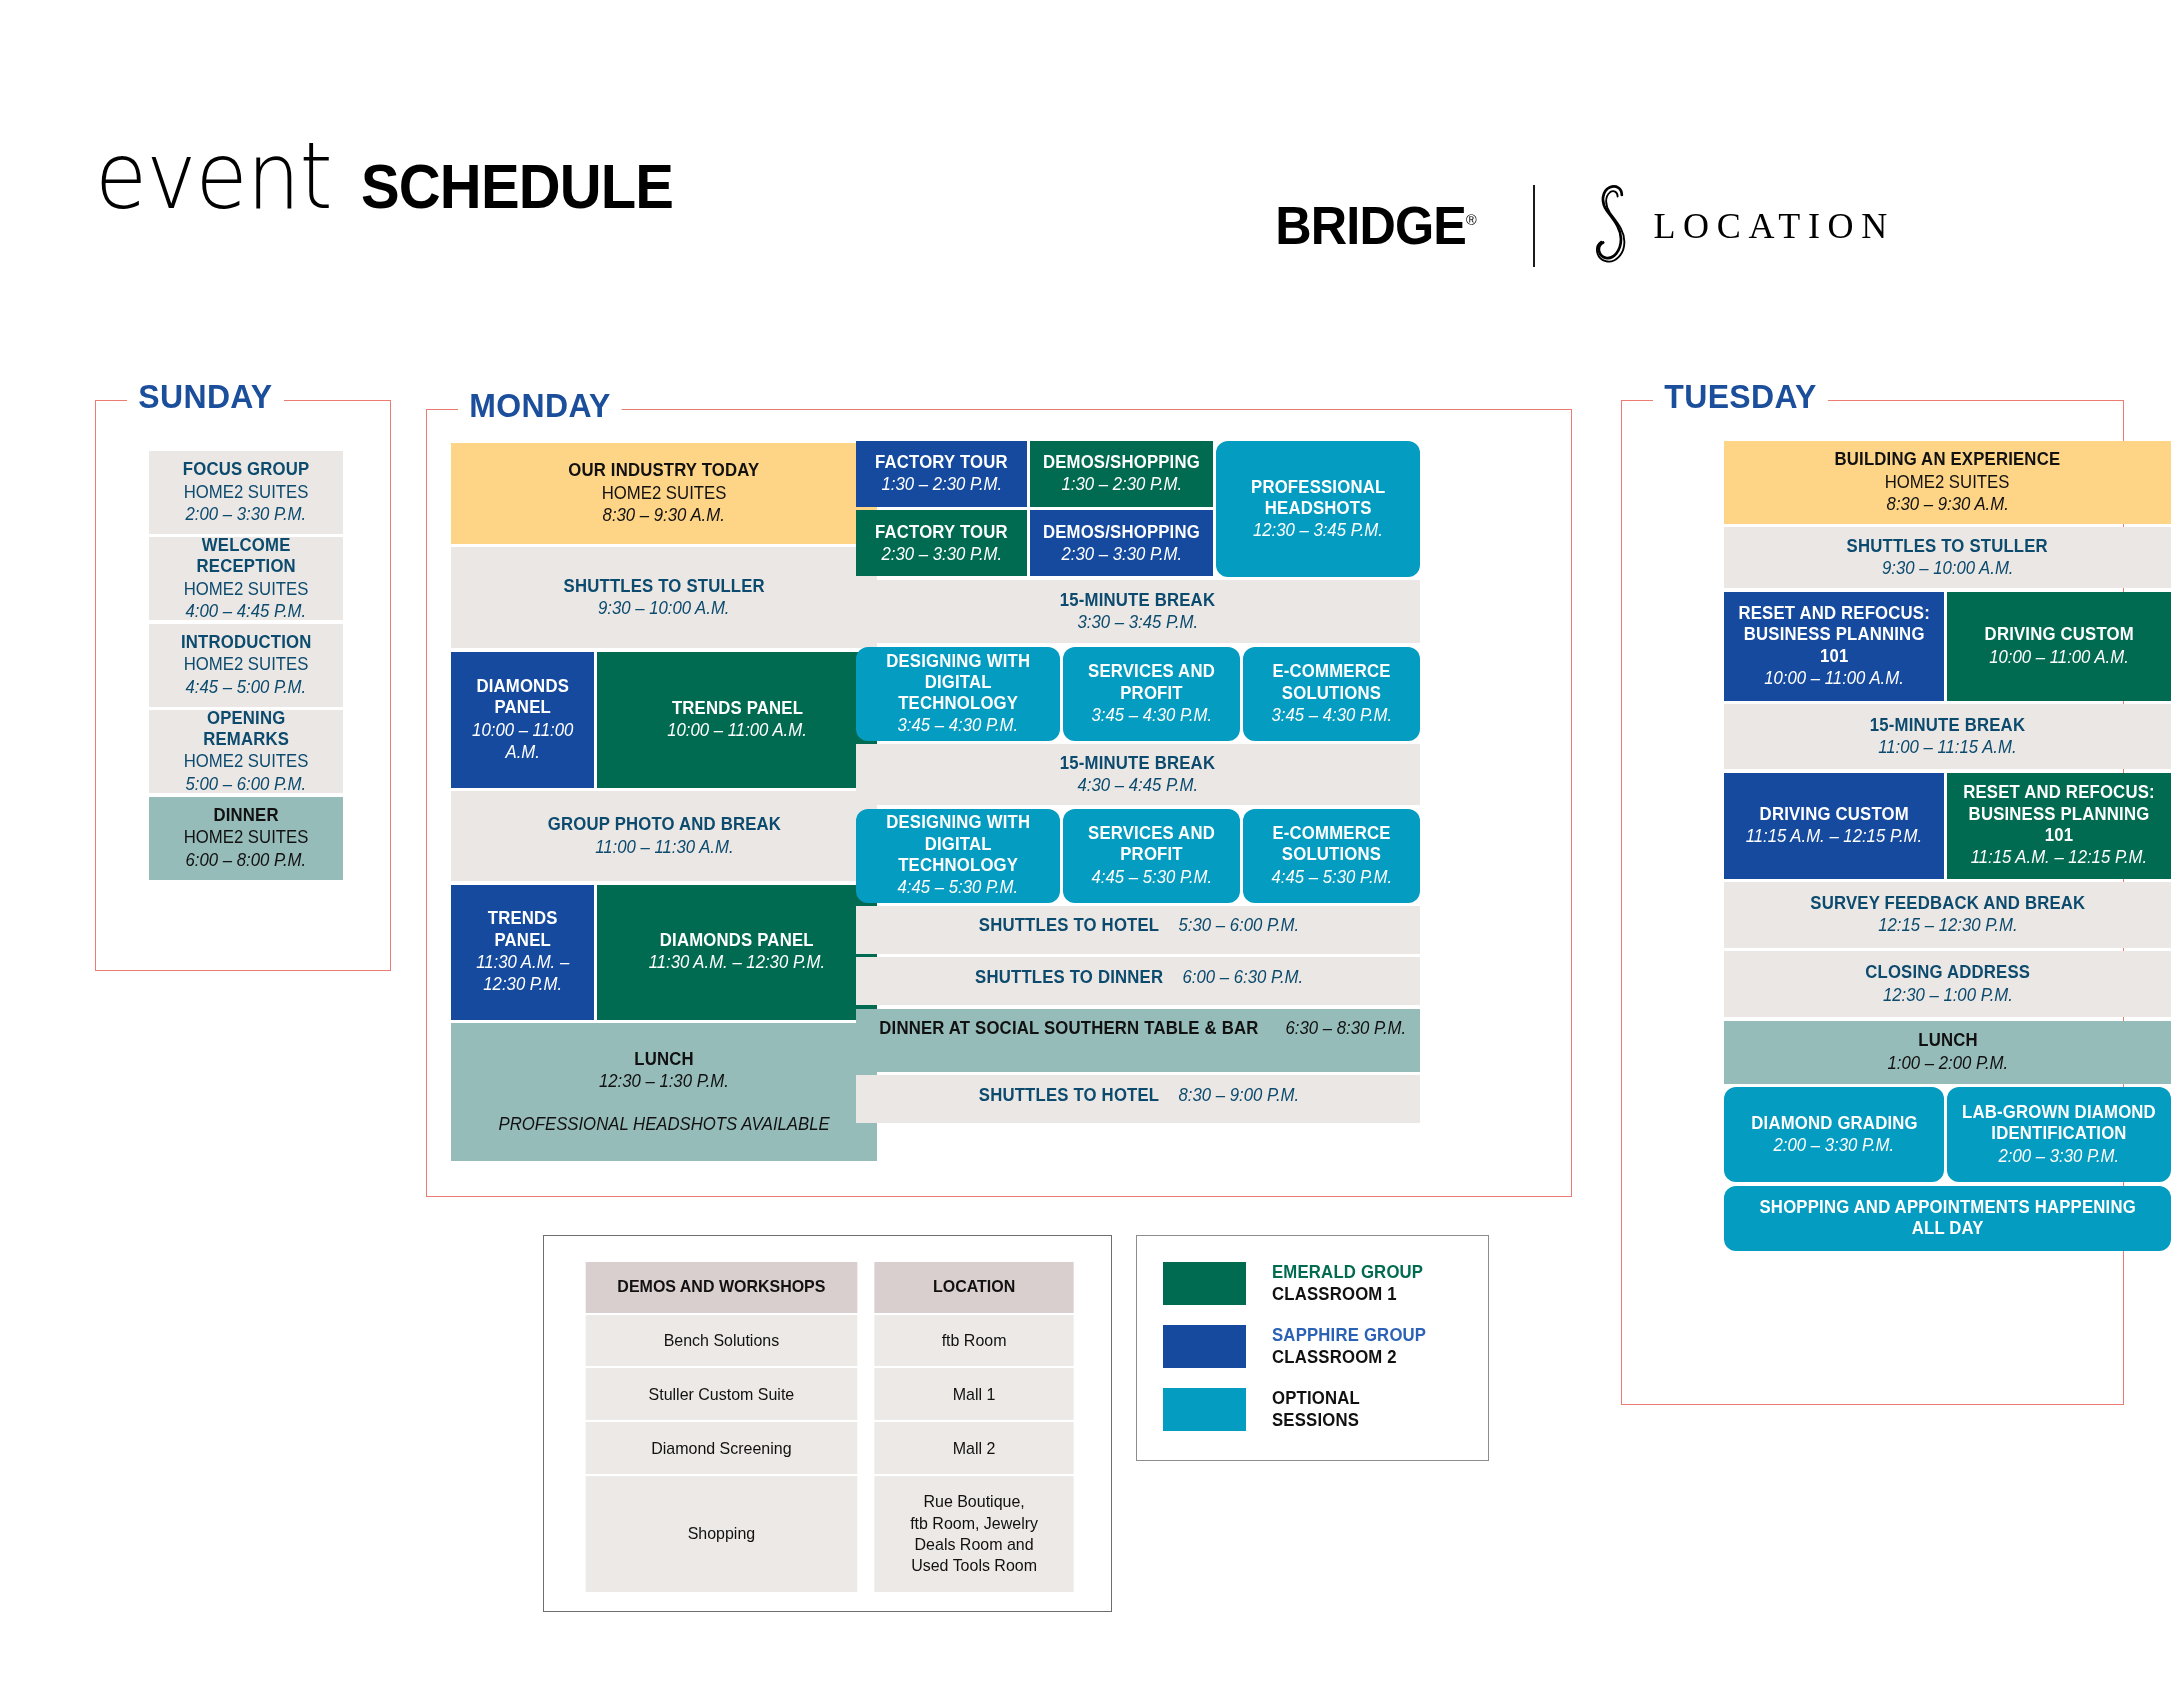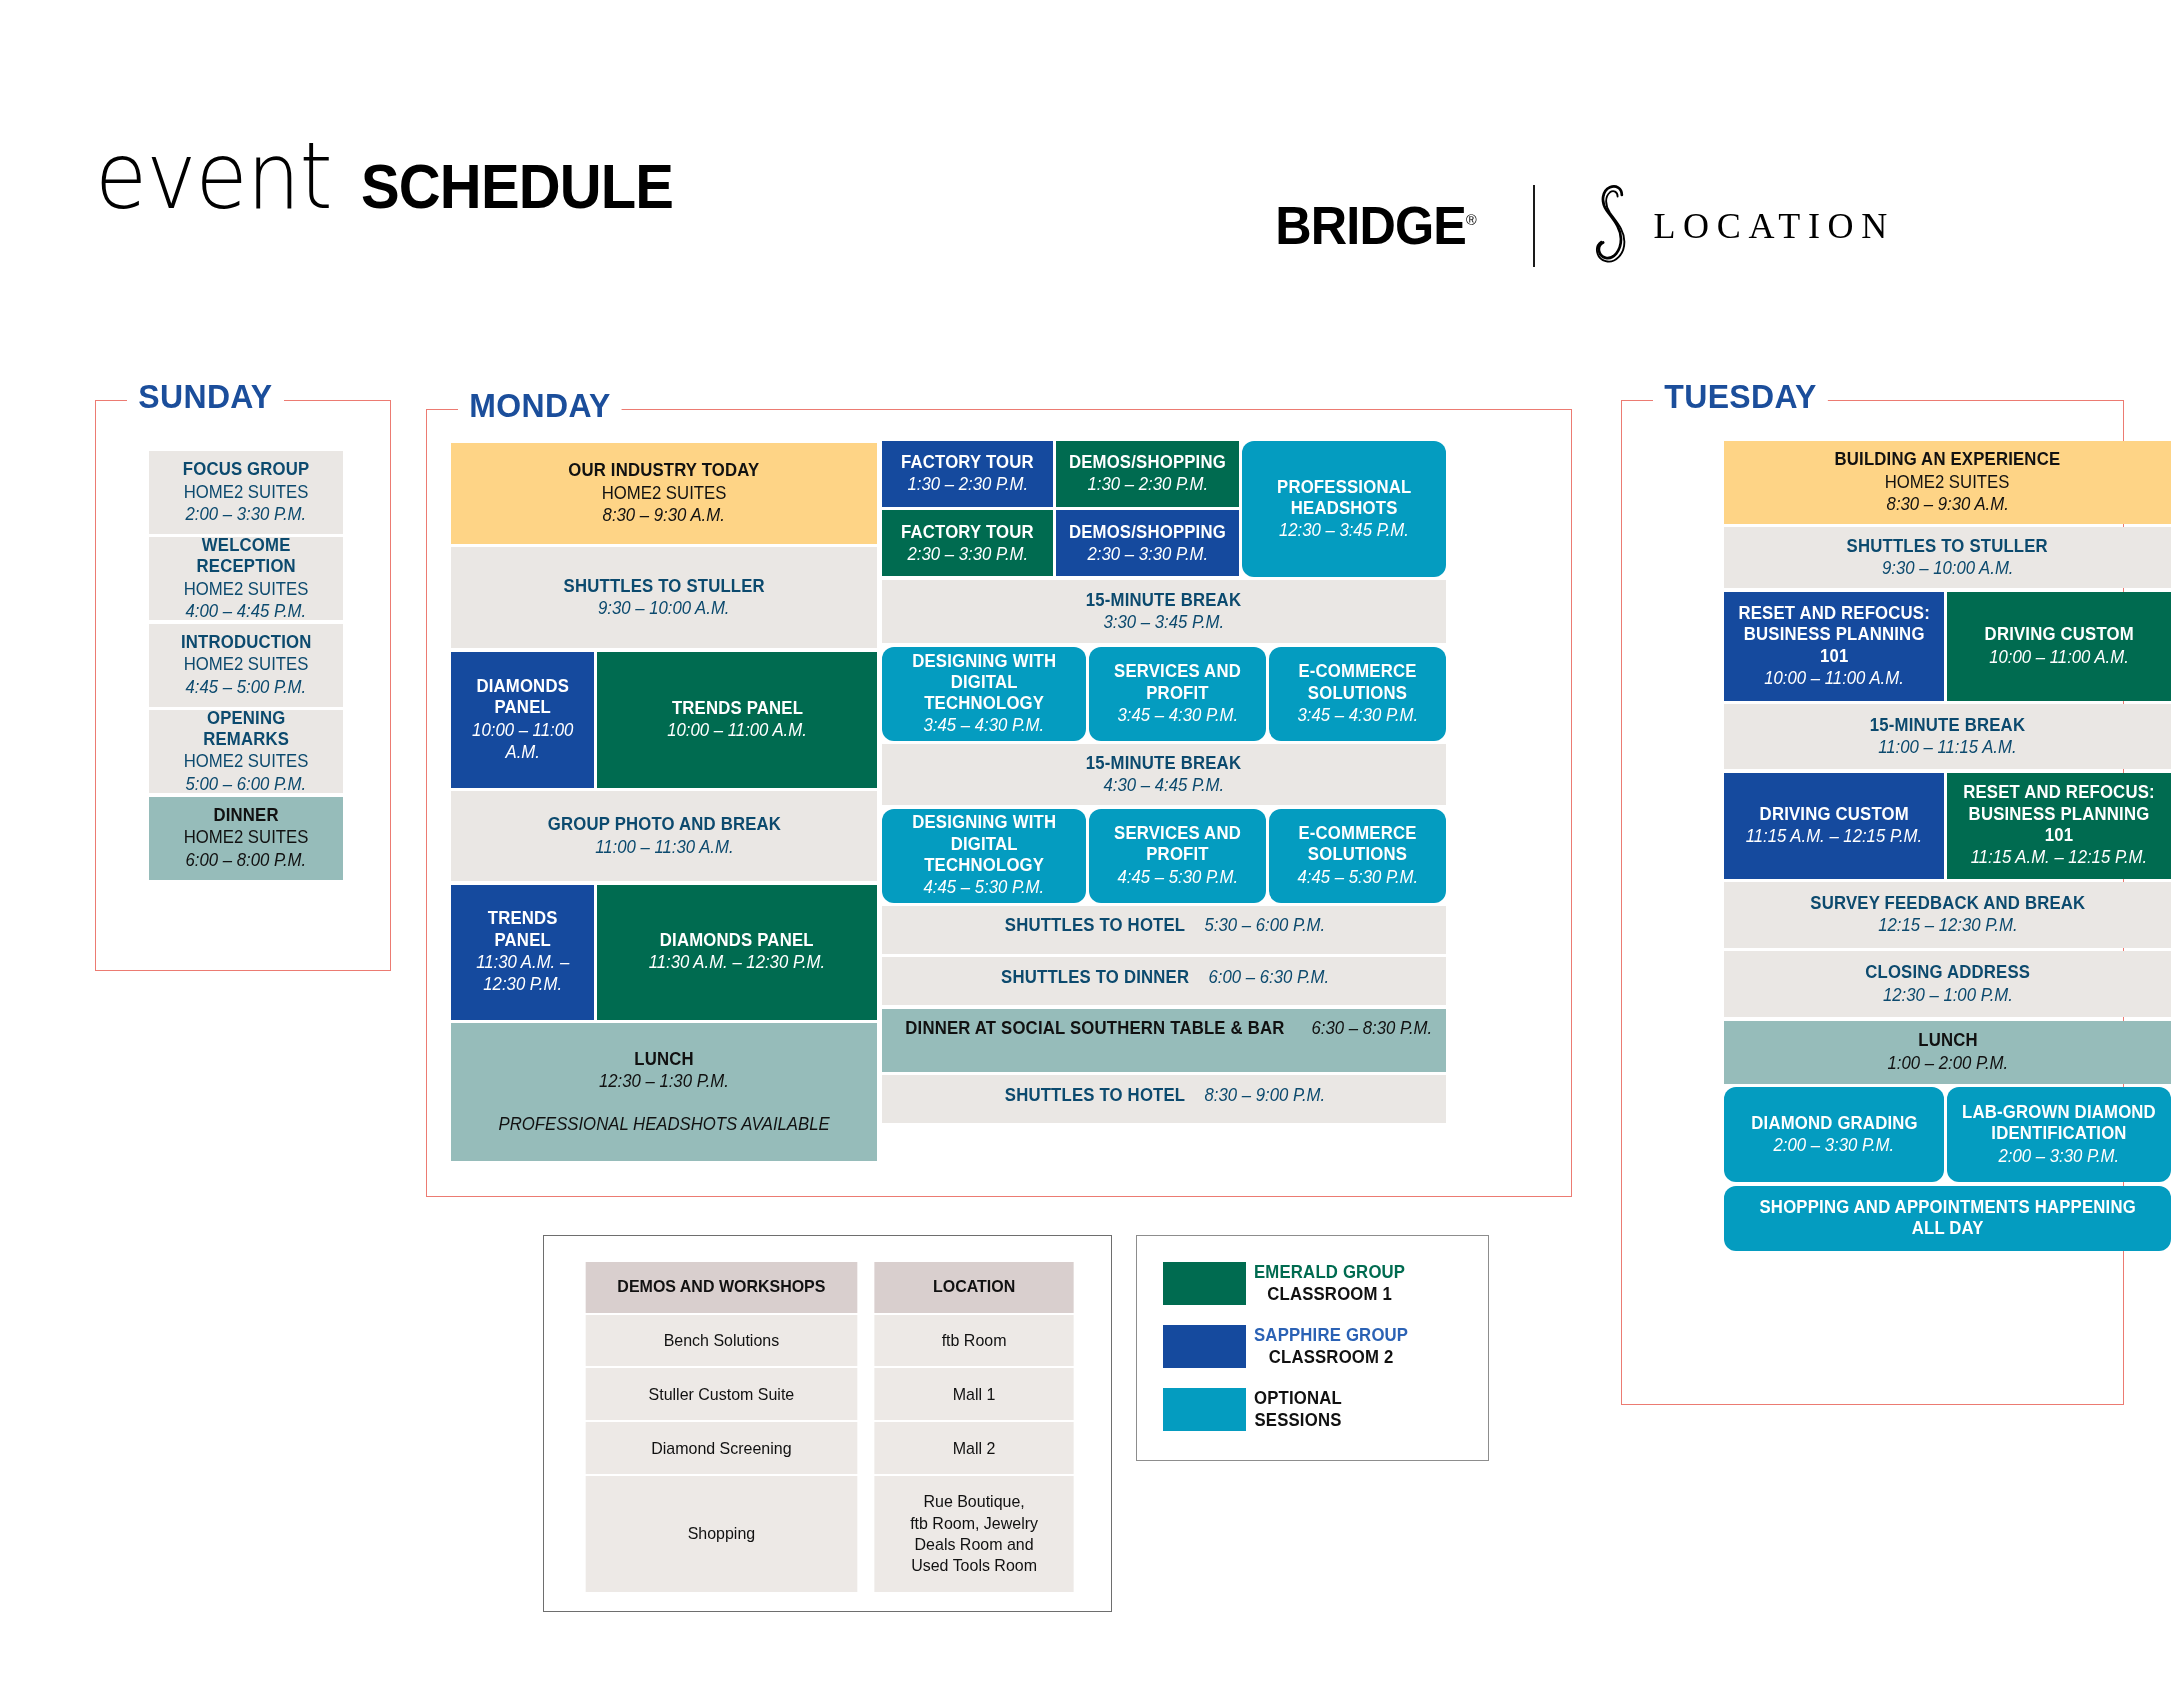--- a/index.html
+++ b/index.html
@@ -99,21 +99,21 @@
   .c-blue   { background: #154A9E; color: #fff; }
   .c-green  { background: #006B50; color: #fff; }
   .c-teal   { background: #049CC0; color: #fff; border-radius: 12px; }
 
   
   #sunday-col { position: absolute; left: 149px; top: 451px; width: 194px; }
   #sunday-col .blk { min-height: 0; }
 
   
   #mon-left  { position: absolute; left: 451px;  top: 443px; width: 426px; }
-  #mon-right { position: absolute; left: 882px; top: 441px; width: 564px; }
+  #mon-right { position: absolute; left: 856px; top: 441px; width: 564px; }
   .mon-3 { display: flex; gap: 3.4px; }
 
   
   #tue-col { position: absolute; left: 1724px; top: 441px; width: 447px; }
 
   
   #demo-table-frame {
     position: absolute; left: 543px; top: 1235px;
     width: 569px; height: 377px;
     border: 1.7px solid #6e6e6e;
@@ -137,21 +137,21 @@
   #demo-table .col-b { width: 213px; }
   #demo-table .tall { height: 109px; }
 
   
   #legend-frame {
     position: absolute; left: 1136px; top: 1235px;
     width: 353px; height: 226px;
     border: 1.7px solid #8d8d8d;
   }
   .legend-item {
-    position: absolute; display: flex; align-items: center; gap: 8px; text-align: center;
+    position: absolute; display: flex; align-items: center; gap: 26px;
   }
   .legend-swatch { width: 83px; height: 43px; flex: none; }
   .legend-text { line-height: 1.22; }
   .legend-group {
     font-weight: 700; font-size: 18px; letter-spacing: 0.2px;
     transform: scaleX(0.93); transform-origin: left center;
   }
   .legend-room {
     font-weight: 700; font-size: 18px; color: #111; letter-spacing: 0.2px;
     transform: scaleX(0.93); transform-origin: left center;

